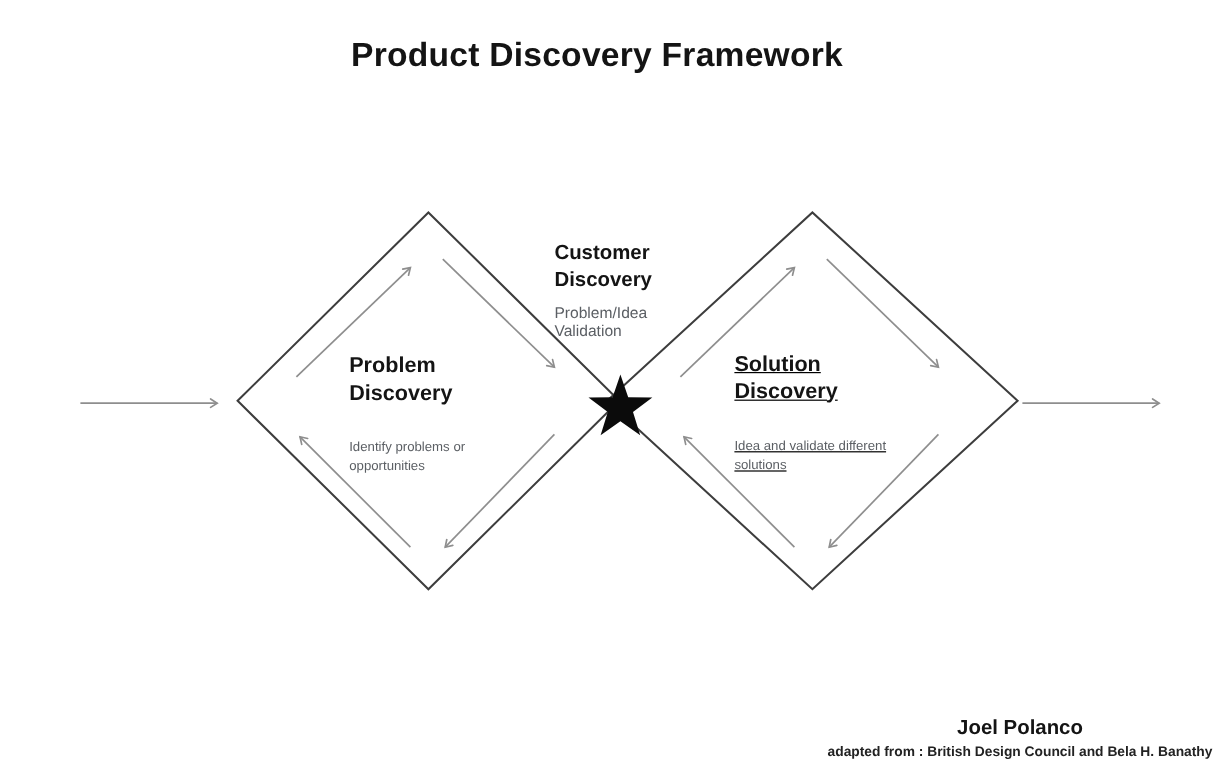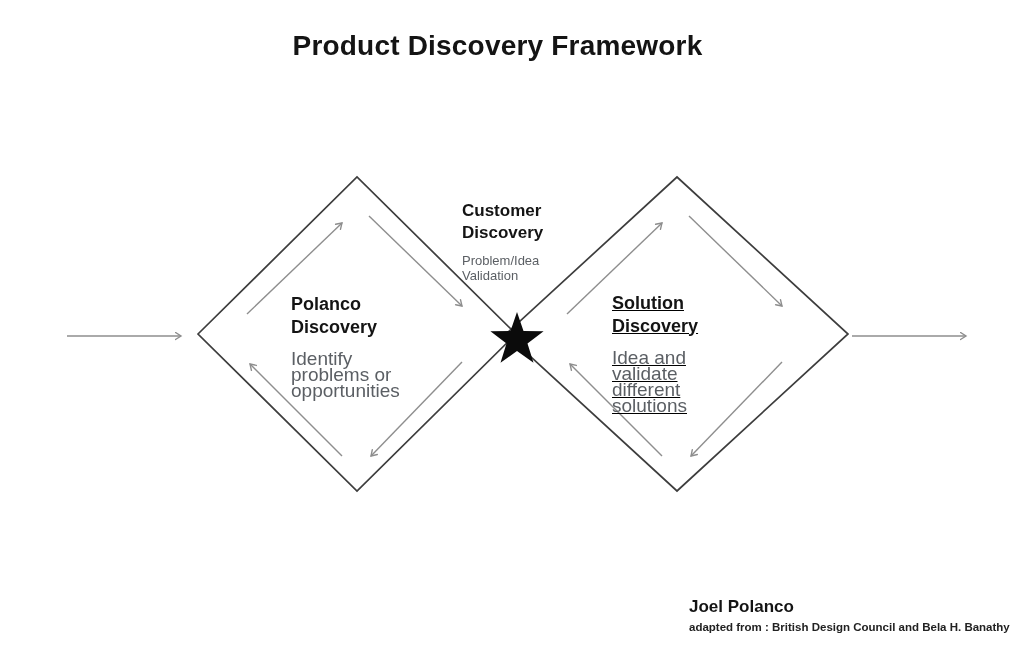--- a/index.html
+++ b/index.html
@@ -53,34 +53,34 @@
     transform:translateX(-50%);
     text-align:left;
   }
   .stage-heading{
     font-weight:700;
     color:var(--heading-text);
     font-size:18px;
     line-height:22.5px;
   }
   .stage-desc{
-    margin-top:13px;
-    font-size:19px;
+    margin-top:27px;
+    font-size:11px;
     line-height:16px;
     color:var(--description-text);
   }
   .stage-problem{left:357px;top:293px;width:132px;}
   .stage-solution{left:678px;top:292px;width:132px;text-decoration:underline;}
   .stage-customer{left:518px;top:200px;width:112px;}
   .stage-customer .stage-heading{font-size:17px;line-height:22px;}
   .stage-customer .stage-desc{margin-top:9px;font-size:13px;line-height:15px;}
   .attribution{
     position:absolute;
     right:12px;top:597px;width:322px;
-    text-align:left;
+    text-align:center;
   }
   .author{
     font-size:17px;
     font-weight:700;
     color:var(--heading-text);
   }
   .credit{
     margin-top:4px;
     font-size:11.5px;
     font-weight:700;
@@ -124,21 +124,21 @@
 
     <polygon class="star" points="517,312 523.5,331.1 543.6,331.3 527.5,343.4 533.5,362.7 517,351 500.5,362.7 506.5,343.4 490.4,331.3 510.5,331.1"></polygon>
   </svg>
 
   <div class="stage-label stage-customer">
     <div class="stage-heading">Customer Discovery</div>
     <div class="stage-desc">Problem/Idea Validation</div>
   </div>
 
   <div class="stage-label stage-problem">
-    <div class="stage-heading">Polanco Discovery</div>
+    <div class="stage-heading">Problem Discovery</div>
     <div class="stage-desc">Identify problems or opportunities</div>
   </div>
 
   <div class="stage-label stage-solution">
     <div class="stage-heading">Solution Discovery</div>
     <div class="stage-desc">Idea and validate different solutions</div>
   </div>
 
   <div class="attribution">
     <div class="author">Joel Polanco</div>

